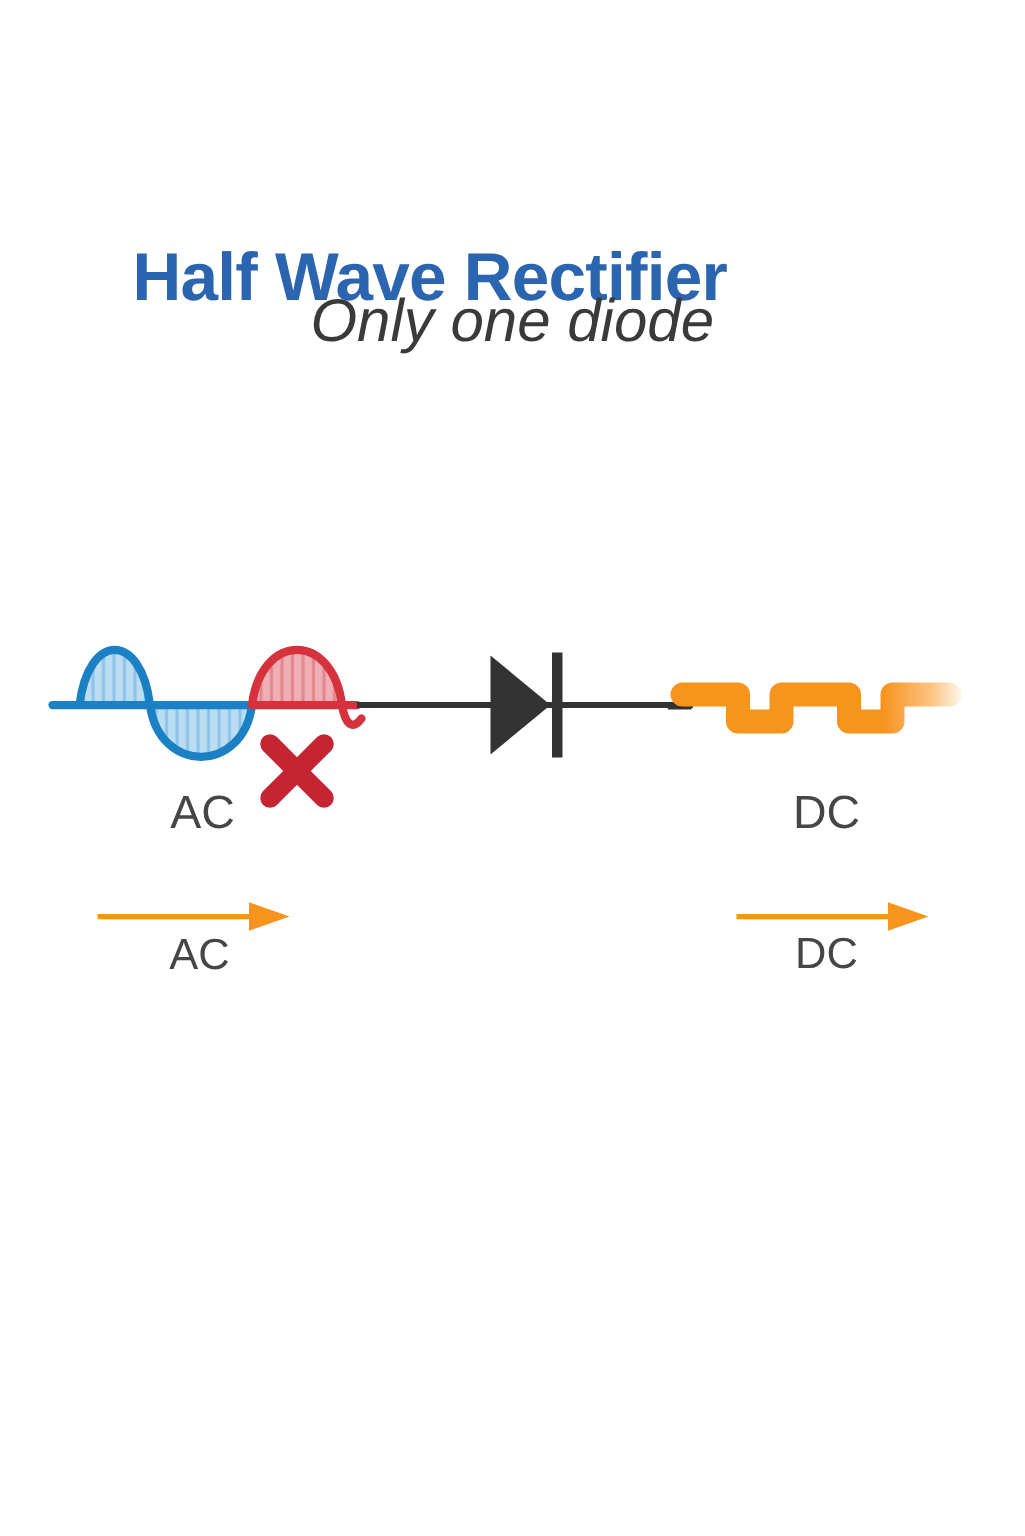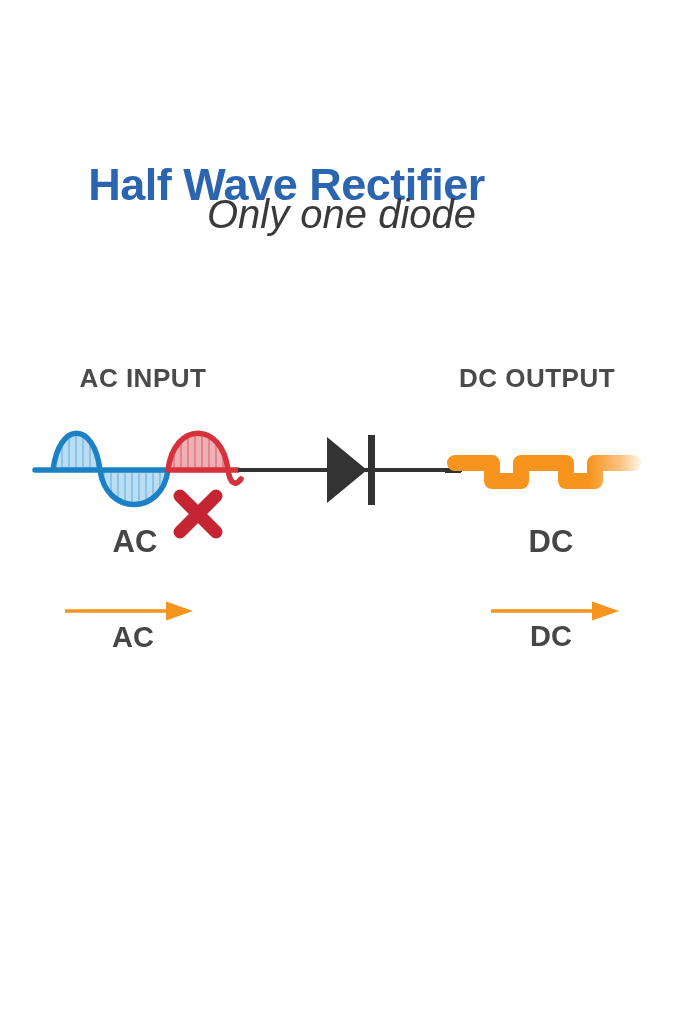--- a/index.html
+++ b/index.html
@@ -33,41 +33,39 @@
     font-size: 26px;
     font-weight: 700;
     letter-spacing: 0.5px;
     color: #4A4A4A;
     text-align: center;
     width: 200px;
   }
   .sec-ac { top: 363px; left: 43px; }
   .sec-dc { top: 363px; left: 437px; }
   .wave-label {
-    font-weight: 700;
+    font-weight: 400;
     color: #464646;
     text-align: center;
     width: 100px;
   }
   .lbl-ac    { top: 524px; left: 85px;  font-size: 31px; }
   .lbl-diode { top: 521px; left: 279px; font-size: 29px; font-weight: 700; width: 144px; }
   .lbl-dc    { top: 524px; left: 501px; font-size: 31px; }
   .lbl-ac-flow { top: 621px; left: 83px;  font-size: 29px; }
   .lbl-dc-flow { top: 620px; left: 501px; font-size: 29px; }
 </style>
 </head>
 <body>
 
 <div class="canvas">
 
   <h1 class="abs page-title">Half Wave Rectifier</h1>
   <div class="abs subtitle">Only one diode</div>
 
-  <div class="abs section-label sec-ac">AC INPUT</div>
-  <div class="abs section-label sec-dc">DC OUTPUT</div>
 
   <svg class="abs" style="left:30px; top:413px;" width="215" height="105" viewBox="0 0 215 105">
     <defs>
       <pattern id="hatchBlue" width="7" height="7" patternUnits="userSpaceOnUse">
         <rect width="7" height="7" fill="#BBDDF2"></rect>
         <rect x="3" width="2" height="7" fill="#8CC3E8"></rect>
       </pattern>
       <pattern id="hatchRed" width="7" height="7" patternUnits="userSpaceOnUse">
         <rect width="7" height="7" fill="#F0AFB4"></rect>
         <rect x="3" width="2" height="7" fill="#E1868D"></rect>

